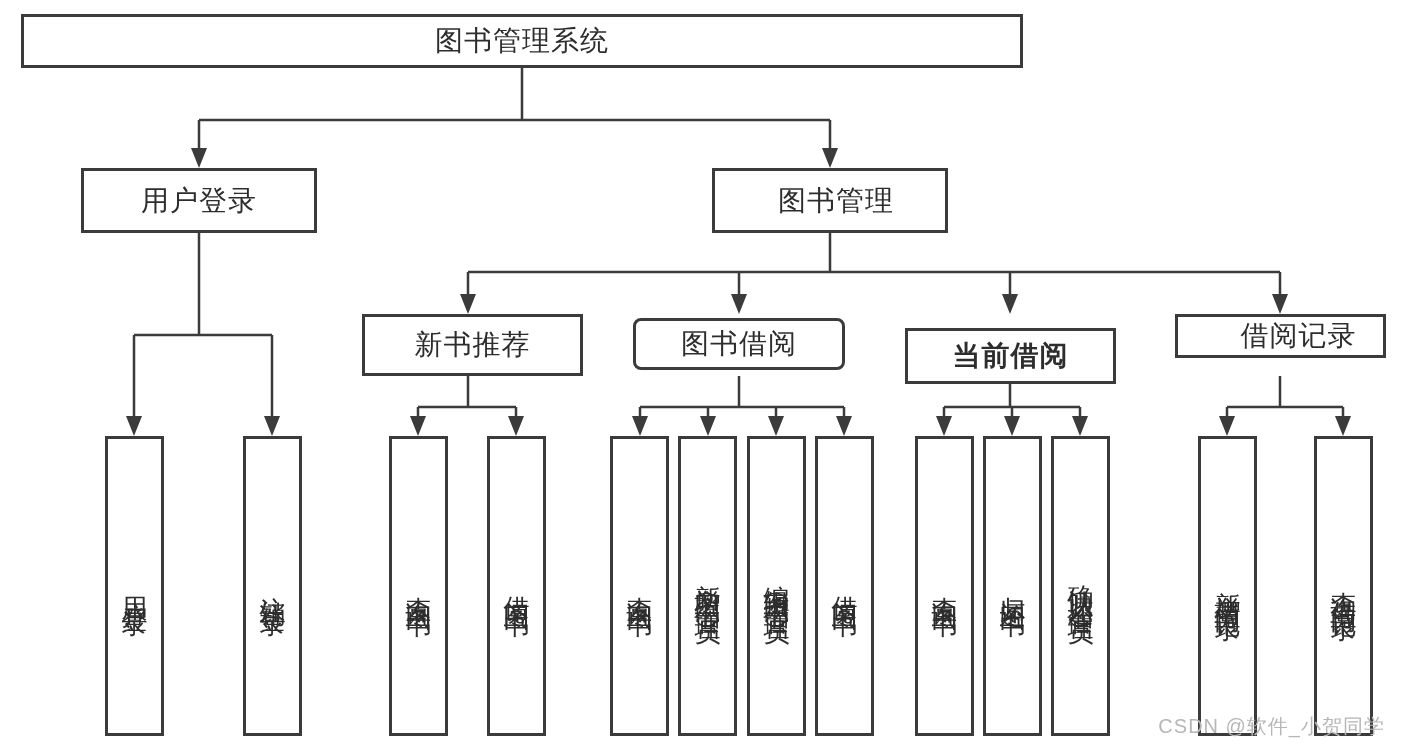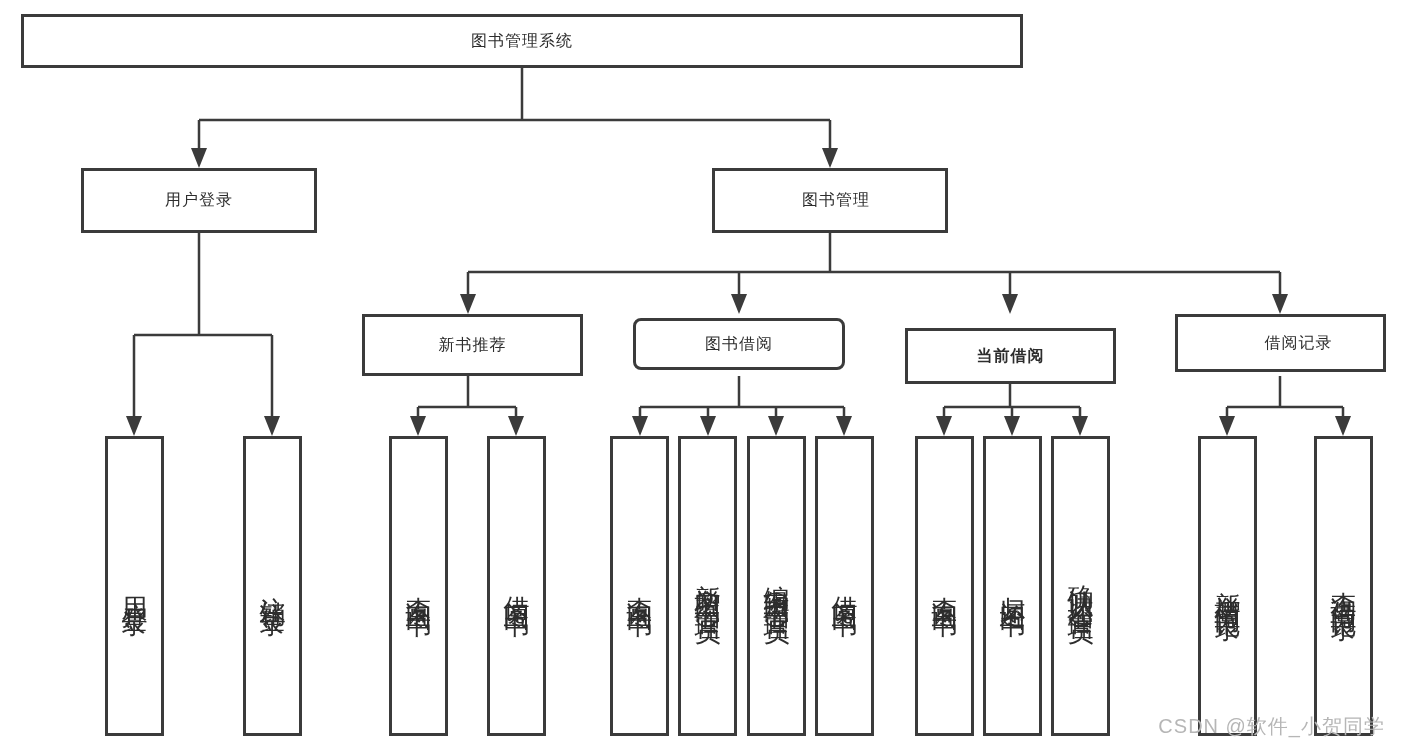--- a/index.html
+++ b/index.html
@@ -12,21 +12,21 @@
   }
   .box{
     position:absolute;
     box-sizing:border-box;
     border:3px solid #3b3b3b;
     background:#ffffff;
     color:#2d2d2d;
   }
   .hbox{
     display:flex;align-items:center;justify-content:center;
-    font-size:16px;letter-spacing:1px;white-space:nowrap;
+    font-size:28px;letter-spacing:1px;white-space:nowrap;
   }
   .vbox{
     writing-mode:vertical-rl;
     -webkit-writing-mode:vertical-rl;
     text-orientation:mixed;
     text-align:center;
     line-height:53px;
     font-size:26px;
     letter-spacing:5px;
   }
@@ -74,21 +74,21 @@
   </svg>
 
   <div class="box hbox" style="left:21px;top:14px;width:1002px;height:54px;">图书管理系统</div>
 
   <div class="box hbox" style="left:81px;top:168px;width:236px;height:65px;">用户登录</div>
   <div class="box hbox" style="left:712px;top:168px;width:236px;height:65px;padding-left:12px;">图书管理</div>
 
   <div class="box hbox" style="left:362px;top:314px;width:221px;height:62px;">新书推荐</div>
   <div class="box hbox" style="left:633px;top:318px;width:212px;height:52px;border-radius:8px;">图书借阅</div>
   <div class="box hbox" style="left:905px;top:328px;width:211px;height:56px;font-weight:bold;">当前借阅</div>
-  <div class="box hbox" style="left:1175px;top:314px;width:211px;height:58px;padding-left:36px;">借阅记录</div>
+  <div class="box hbox" style="left:1175px;top:314px;width:211px;height:44px;padding-left:36px;">借阅记录</div>
 
   <div class="box vbox" style="left:105px;top:436px;width:59px;height:300px;">用户登录</div>
   <div class="box vbox" style="left:243px;top:436px;width:59px;height:300px;">注销登录</div>
 
   <div class="box vbox" style="left:389px;top:436px;width:59px;height:300px;">查询图书</div>
   <div class="box vbox" style="left:487px;top:436px;width:59px;height:300px;">借阅图书</div>
 
   <div class="box vbox" style="left:610px;top:436px;width:59px;height:300px;">查询图书</div>
   <div class="box vbox" style="left:678px;top:436px;width:59px;height:300px;">新增图书（管理员）</div>
   <div class="box vbox" style="left:747px;top:436px;width:59px;height:300px;">编辑图书（管理员）</div>

